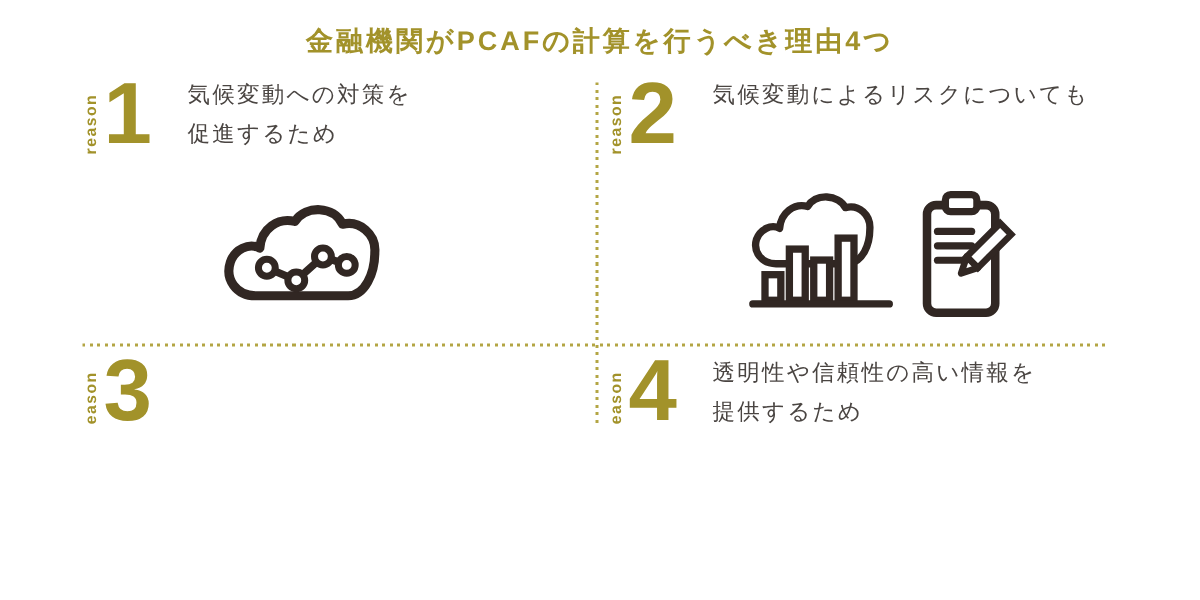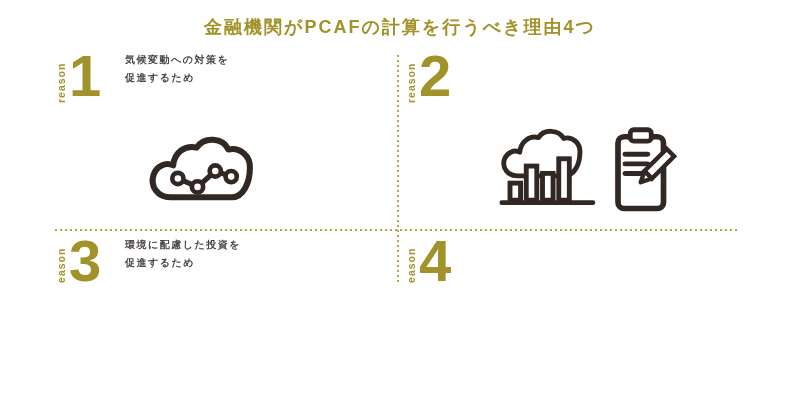--- a/index.html
+++ b/index.html
@@ -37,21 +37,21 @@
   .reason-vert{
     writing-mode:vertical-rl;transform:rotate(180deg);
     height:50px;font-size:10.5px;font-weight:bold;color:var(--accent);
     letter-spacing:1px;margin-top:3px;
   }
   .big-number{
     font-size:58px;line-height:0.82;font-weight:bold;color:var(--accent);
     margin:2px 0 0 2px;min-width:36px;
   }
   .reason-text{
-    margin:1px 0 0 20px;font-size:10px;font-weight:bold;color:var(--text);
+    margin:1px 0 0 20px;font-size:15px;font-weight:normal;color:var(--text);
     line-height:1.75;letter-spacing:1.5px;
   }
   .icons{
     position:absolute;left:0;right:0;display:flex;justify-content:center;
     align-items:flex-end;gap:14px;
   }
   .q1 .icons{bottom:8px;transform:translateX(-20px);}
   .q2 .icons{bottom:8px;transform:translateX(14px);gap:10px;}
   .q3 .icons{bottom:3px;transform:translateX(-14px);gap:12px;}
   .q4 .icons{bottom:3px;transform:translateX(30px);}
@@ -86,20 +86,21 @@
         <circle cx="93" cy="52" r="6" fill="#ffffff" stroke="#312723" stroke-width="5"></circle>
       </svg>
     </div>
   </div>
 
   <div class="quadrant q2">
     <div class="header">
       <div class="reason-vert">reason</div>
       <div class="big-number">2</div>
       <div class="reason-text">
+        <div>気候変動によるリスクについても</div>
       </div>
     </div>
     <div class="icons">
       <svg class="icon" width="104" height="91" viewBox="0 0 128 112" fill="none">
         <path d="M25 65 C13 65 6 55 9 45 C12 37 21 32 28 36 C29 23 40 15 51 18 C58 7 76 8 82 19 C93 16 103 25 102 37 C102 50 96 63 85 65 Z" stroke="#312723" stroke-width="6" stroke-linejoin="round" fill="none"></path>
         <rect x="16" y="74" width="13" height="21" fill="#ffffff" stroke="#312723" stroke-width="6"></rect>
         <rect x="36" y="53" width="13" height="42" fill="#ffffff" stroke="#312723" stroke-width="6"></rect>
         <rect x="56" y="62" width="13" height="33" fill="#ffffff" stroke="#312723" stroke-width="6"></rect>
         <rect x="76" y="44" width="13" height="51" fill="#ffffff" stroke="#312723" stroke-width="6"></rect>
         <line x1="6" y1="98" x2="118" y2="98" stroke="#312723" stroke-width="6" stroke-linecap="round"></line>
@@ -115,24 +116,20 @@
           <path d="M0 0 L-6 -12 L6 -12 Z" fill="#ffffff" stroke="#312723" stroke-width="5" stroke-linejoin="round"></path>
         </g>
       </svg>
     </div>
   </div>
 
   <div class="quadrant q3">
     <div class="header">
       <div class="reason-vert">reason</div>
       <div class="big-number">3</div>
-      <div class="reason-text">
-        <div>環境に配慮した投資を</div>
-        <div>促進するため</div>
-      </div>
     </div>
     <div class="icons">
       <svg class="icon" width="101" height="90" viewBox="0 0 112 100" fill="none">
         <rect x="10" y="4" width="76" height="84" rx="9" fill="#ffffff" stroke="#312723" stroke-width="7"></rect>
         <rect x="22" y="14" width="52" height="17" fill="#ffffff" stroke="#312723" stroke-width="5.5"></rect>
         <line x1="48" y1="38" x2="48" y2="88" stroke="#312723" stroke-width="6"></line>
         <line x1="10" y1="63" x2="86" y2="63" stroke="#312723" stroke-width="6"></line>
         <path d="M24 51 H40 M32 43 V59" stroke="#312723" stroke-width="5.5" stroke-linecap="round"></path>
         <path d="M56 51 H72" stroke="#312723" stroke-width="5.5" stroke-linecap="round"></path>
         <path d="M25 70 L37 82 M37 70 L25 82" stroke="#312723" stroke-width="5.5" stroke-linecap="round"></path>
@@ -165,20 +162,22 @@
         <rect x="62" y="29" width="24" height="9" rx="4.5" fill="#ffffff" stroke="#312723" stroke-width="5"></rect>
       </svg>
     </div>
   </div>
 
   <div class="quadrant q4">
     <div class="header">
       <div class="reason-vert">reason</div>
       <div class="big-number">4</div>
       <div class="reason-text">
+        <div>透明性や信頼性の高い情報を</div>
+        <div>提供するため</div>
       </div>
     </div>
     <div class="icons">
       <svg class="icon" width="98" height="100" viewBox="0 0 110 112" fill="none">
         <path d="M55 3 L58.44 11.27 L67.36 11.98 L60.56 17.81 L62.64 26.52 L55 21.85 L47.36 26.52 L49.44 17.81 L42.64 11.98 L51.56 11.27 Z" fill="#ffffff" stroke="#312723" stroke-width="5" stroke-linejoin="round"></path>
         <path d="M22 12.5 L24.53 18.52 L31.03 19.06 L26.09 23.33 L27.58 29.69 L22 26.3 L16.42 29.69 L17.91 23.33 L12.97 19.06 L19.47 18.52 Z" fill="#ffffff" stroke="#312723" stroke-width="5" stroke-linejoin="round"></path>
         <path d="M88 12.5 L90.53 18.52 L97.03 19.06 L92.09 23.33 L93.58 29.69 L88 26.3 L82.42 29.69 L83.91 23.33 L78.97 19.06 L85.47 18.52 Z" fill="#ffffff" stroke="#312723" stroke-width="5" stroke-linejoin="round"></path>
         <path d="M36 42 L66 42 L82 58 L82 106 L36 106 Z" fill="#ffffff" stroke="#312723" stroke-width="7" stroke-linejoin="round"></path>
         <path d="M66 42 L66 58 L82 58" fill="none" stroke="#312723" stroke-width="5.5" stroke-linejoin="round"></path>
         <line x1="44" y1="64" x2="58" y2="64" stroke="#312723" stroke-width="5.5"></line>

